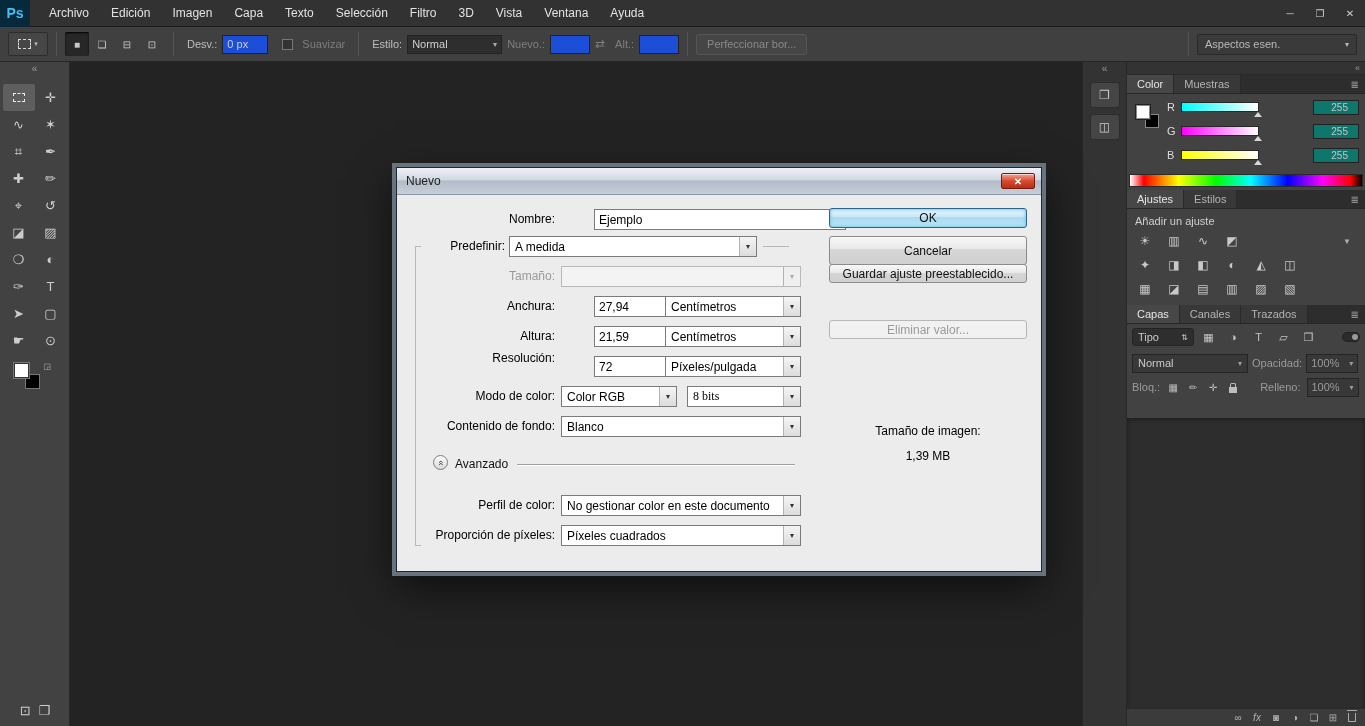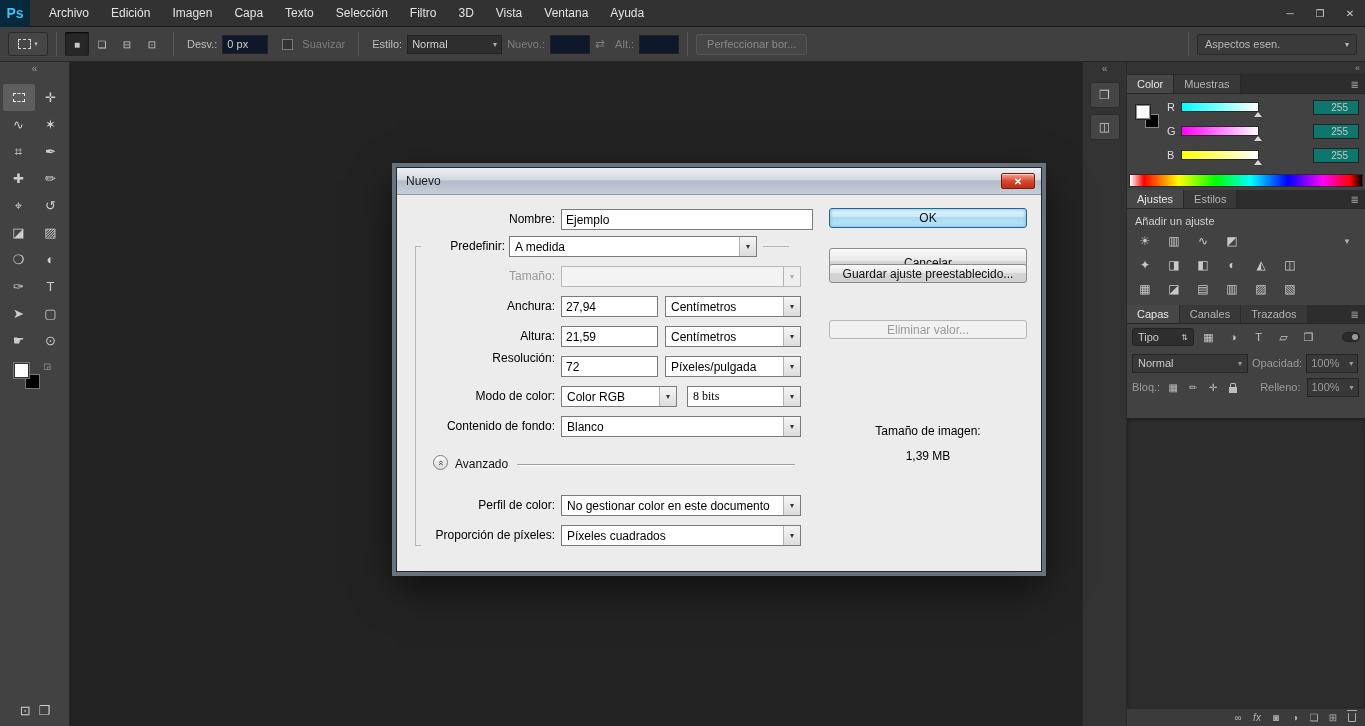--- a/index.html
+++ b/index.html
@@ -16,21 +16,21 @@
   
   .optionsbar { position:absolute; left:0; top:27px; width:1365px; height:35px; background:#404040; border-bottom:1px solid #262626; display:flex; align-items:center; font-size:11px; color:#bdbdbd; padding:0 8px; z-index:5; }
   .ob-sep { width:1px; height:24px; background:#2c2c2c; border-right:1px solid #555; margin:0 8px; }
   .ob-preset { width:40px; height:24px; border:1px solid #2d2d2d; border-radius:2px; background:#464646; display:flex; align-items:center; justify-content:center; gap:3px; }
   .ic-dashedbox { width:13px; height:10px; border:1px dashed #d8d8d8; }
   .tiny-arrow { font-size:7px; color:#bbb; }
   .mode-btn { width:24px; height:24px; display:flex; align-items:center; justify-content:center; font-size:10px; color:#c7c7c7; border-radius:2px; margin-right:1px; }
   .mode-btn.active { background:#272727; box-shadow:inset 0 1px 2px #000; }
   .ob-label { margin:0 5px; white-space:nowrap; }
   .ob-label.disabled, .disabled-txt { color:#7e7e7e; }
-  .dark-input { background:#0f172a; border:1px solid #222; color:#cfcfcf; height:19px; font-size:11px; padding:0 4px; font-family:"Liberation Sans", sans-serif; }
+  .dark-input { background:#1d4ed8; border:1px solid #222; color:#cfcfcf; height:19px; font-size:11px; padding:0 4px; font-family:"Liberation Sans", sans-serif; }
   .ob-check { width:11px; height:11px; border:1px solid #777; background:#333; margin-right:4px; }
   .dark-combo { background:#2e2e2e; border:1px solid #232323; height:19px; display:flex; align-items:center; color:#cfcfcf; padding:0 4px; gap:5px; white-space:nowrap; }
   .dark-combo .dd { font-size:8px; color:#aaa; margin-left:auto; }
   .ob-btn { height:21px; border:1px solid #565656; border-radius:3px; background:#464646; color:#8a8a8a; display:flex; align-items:center; padding:0 10px; white-space:nowrap; }
   .workspace { margin-left:auto; display:flex; align-items:center; }
   .ws-combo { width:160px; height:21px; background:#3a3a3a; border:1px solid #2a2a2a; border-radius:2px; display:flex; align-items:center; color:#b9b9b9; padding:0 7px; }
   .ws-combo .dd { margin-left:auto; font-size:8px; }
 
   
   .toolbar { position:absolute; left:0; top:62px; width:70px; height:664px; background:#424242; border-right:1px solid #2b2b2b; z-index:4; }
@@ -99,21 +99,21 @@
   .lb-icon { color:#b0b0b0; font-size:10px; display:flex; align-items:center; justify-content:center; min-width:10px; font-style:normal; }
   .lb-icon.fx { font-style:italic; font-size:10px; }
   .icon-trash { position:relative; width:8px; height:9px; border:1px solid #a8a8a8; border-top:none; border-radius:0 0 1px 1px; }
   .icon-trash::before { content:""; position:absolute; left:-2px; top:-3px; width:10px; height:1px; background:#a8a8a8; }
 
   
   .dialog { position:absolute; left:396px; top:167px; width:646px; height:405px; background:#ececec; border:1px solid #20282f; box-shadow:0 0 0 4px rgba(118,130,142,.85), 0 14px 40px rgba(0,0,0,.65); z-index:20; font-size:12px; color:#111; }
   .dlg-title { height:27px; background:linear-gradient(#eef1f5 0%, #d2d9e1 45%, #b2bcc8 50%, #c6ced9 100%); border-bottom:1px solid #8b99a7; display:flex; align-items:center; padding:0 9px; color:#1d1d1d; }
   .dlg-close { position:absolute; right:6px; top:5px; width:34px; height:16px; background:linear-gradient(#f2a795,#d8492f 50%,#b63017); border:1px solid #771c0d; border-radius:2px; color:#fff; display:flex; align-items:center; justify-content:center; font-size:10px; font-weight:bold; box-shadow:inset 0 1px 0 rgba(255,255,255,.55); }
   .dlabel { position:absolute; left:0; width:158px; text-align:right; line-height:21px; color:#000; }
-  .txt { position:absolute; height:21px; background:#fff; border:1px solid #7b7b7b; font-size:12px; padding:0 4px; font-family:"Liberation Sans", sans-serif; color:#000; }
+  .txt { position:absolute; height:21px; background:#fff; border:1px solid #7b7b7b; font-size:12px; padding:0 4px; font-family:"Liberation Sans", sans-serif; color:#000;margin-left:33px; }
   .combo { position:absolute; height:21px; background:#fff; border:1px solid #7b7b7b; display:flex; align-items:stretch; color:#000; }
   .combo .ctext { flex:1; display:flex; align-items:center; padding:0 5px; white-space:nowrap; overflow:hidden; }
   .combo .carrow { width:17px; background:linear-gradient(#f5f5f5,#dcdcdc); border-left:1px solid #b3b3b3; display:flex; align-items:center; justify-content:center; font-size:8px; color:#333; }
   .combo.disabled { background:#f3f3f3; border-color:#b9b9b9; }
   .combo.disabled .carrow { background:#efefef; color:#a9a9a9; }
   .btn7 { position:absolute; left:432px; width:198px; height:20px; background:linear-gradient(#f9f9f9,#e8e8e8 45%,#d6d6d6 46%,#d0d0d0); border:1px solid #8b8b8b; border-radius:3px; display:flex; align-items:center; justify-content:center; color:#111; font-size:12px; }
   .btn7.primary { background:linear-gradient(#ecf8fe,#c6e7f7 45%,#a9dbf2 46%,#bce4f5); border-color:#2c628b; box-shadow:inset 0 0 3px 1px #7cc9ea; }
   .btn7.disabled { color:#9b9b9b; background:#f1f1f1; border-color:#b7b7b7; }
   .adv-btn { position:absolute; left:36px; width:15px; height:15px; border:1px solid #7e7e7e; border-radius:50%; background:linear-gradient(#fdfdfd,#d9d9d9); display:flex; align-items:center; justify-content:center; color:#333; font-size:9px; }
   .adv-btn span { transform:rotate(90deg); display:block; }
@@ -427,19 +427,19 @@
     <span class="carrow">▾</span>
   </div>
 
   <span class="dlabel" style="top:357px;">Proporción de píxeles:</span>
   <div class="combo" style="left:164px; top:357px; width:240px;">
     <span class="ctext">Píxeles cuadrados</span>
     <span class="carrow">▾</span>
   </div>
 
   <div class="btn7 primary" style="top:40px;">OK</div>
-  <div class="btn7" style="top:80px; height:29px;">Cancelar</div>
+  <div class="btn7" style="top:68px; height:29px;">Cancelar</div>
   <div class="btn7" style="top:96px; height:19px;">Guardar ajuste preestablecido...</div>
   <div class="btn7 disabled" style="top:124px; height:19px;margin-top:28px;">Eliminar valor...</div>
 
   <div class="imgsize" style="top:256px;">Tamaño de imagen:</div>
   <div class="imgsize" style="top:281px;">1,39 MB</div>
 </div>
 
 </body></html>

